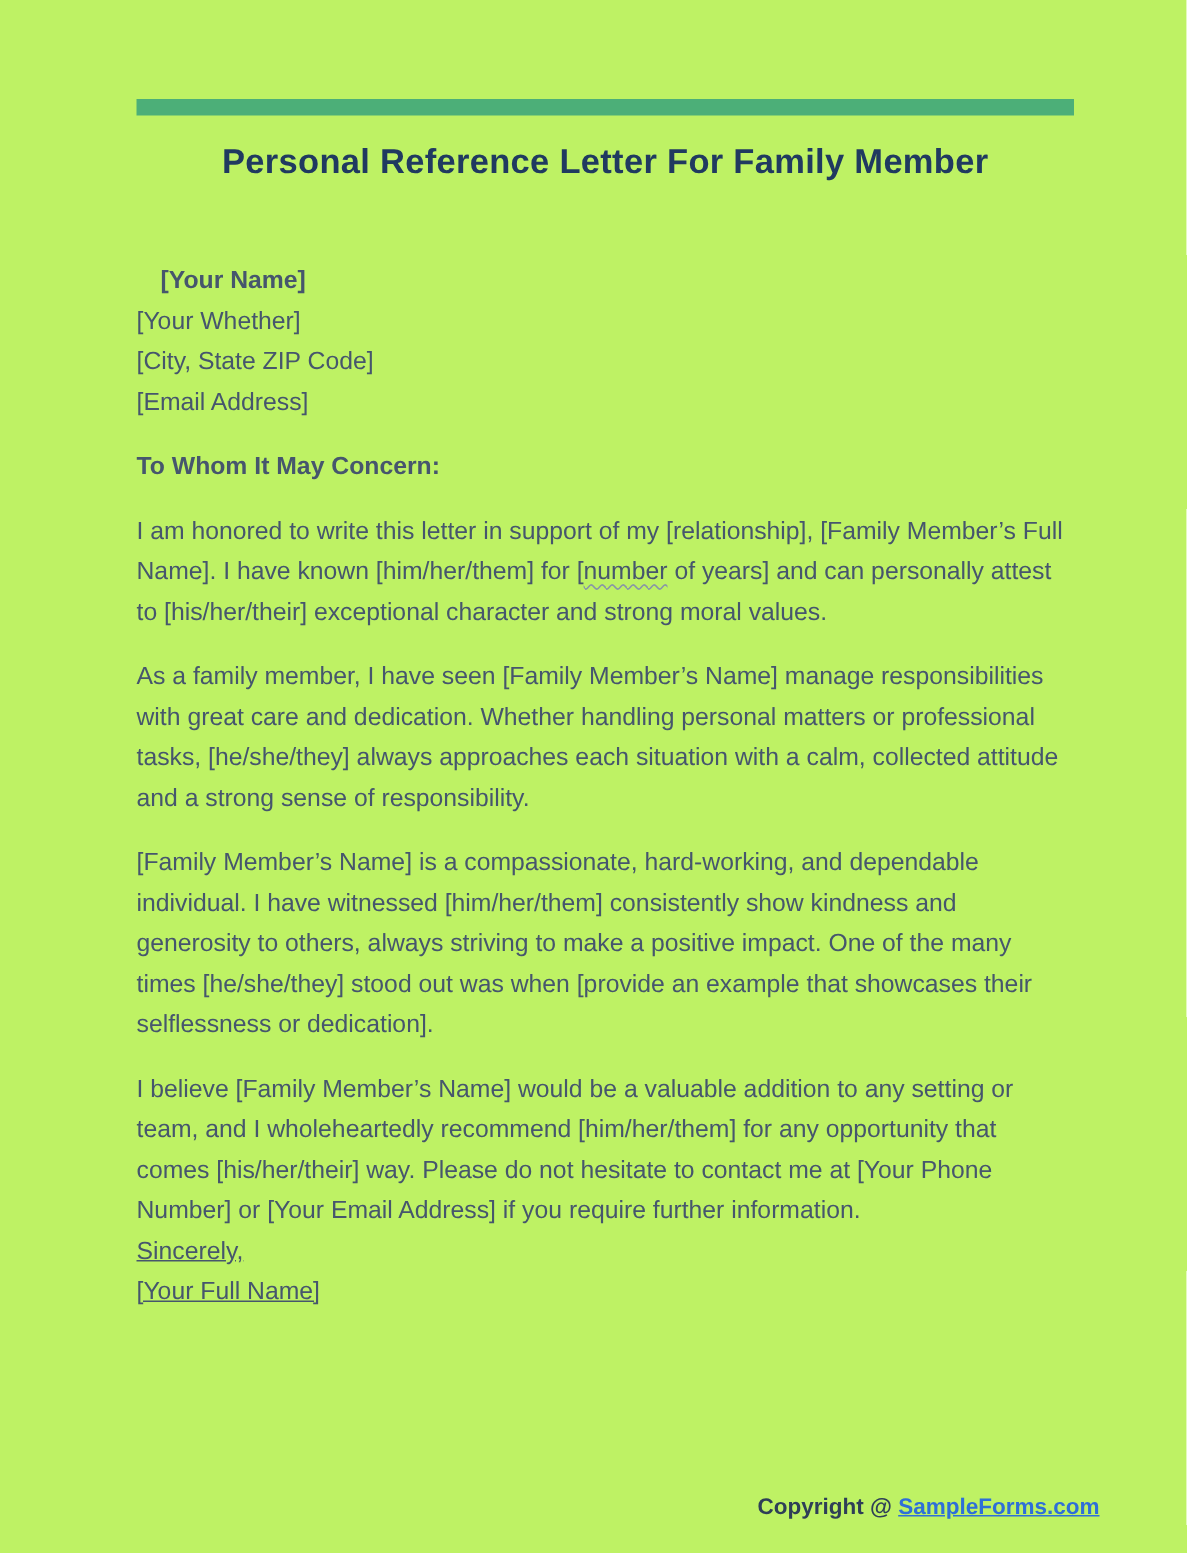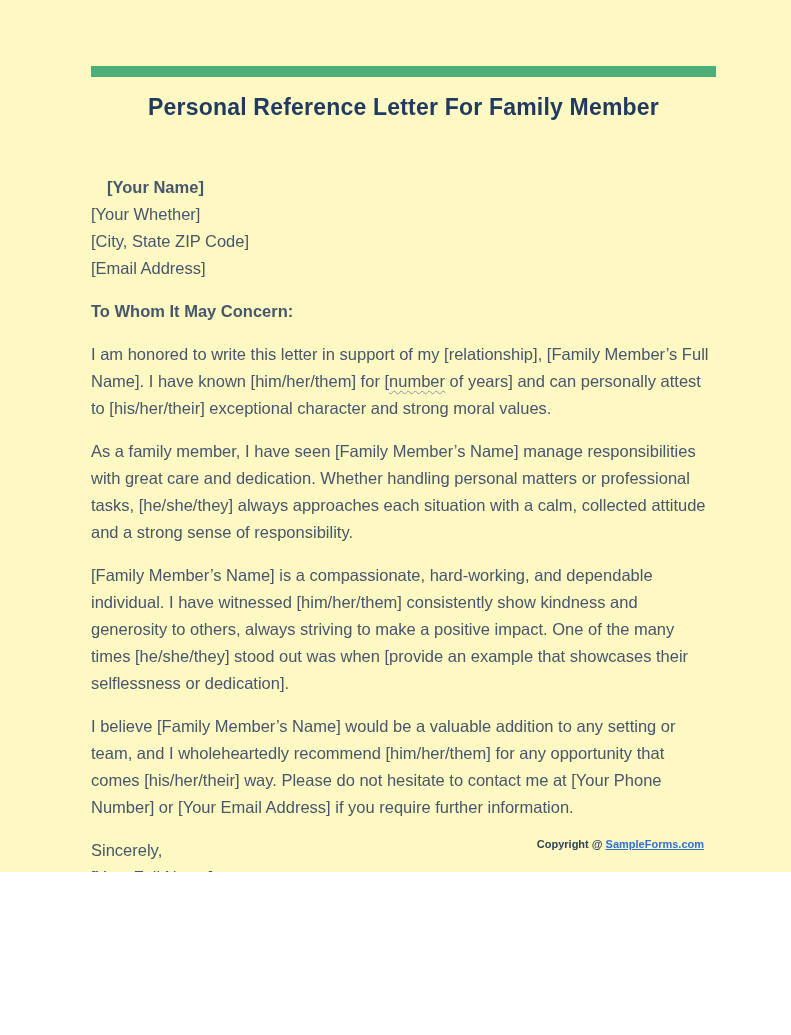--- a/index.html
+++ b/index.html
@@ -3,22 +3,22 @@
 <meta charset="utf-8">
 <style>
   html, body {
     margin: 0;
     padding: 0;
     background: #ffffff;
   }
   .page {
     position: relative;
     width: 791px;
-    height: 872px;
-    background: #fef9c3;
+    height: 1035px;
+    background: #bef264;
     font-family: "Liberation Sans", sans-serif;
     overflow: hidden;
     box-sizing: border-box;
   }
   .content {
     padding: 66px 75px 0 91px;
     box-sizing: border-box;
   }
   .accent-bar {
     height: 11px;
@@ -52,27 +52,27 @@
     font-weight: bold;
   }
   .flagged {
     text-decoration: underline;
     text-decoration-style: wavy;
     text-decoration-color: #8896a6;
     text-decoration-thickness: 1px;
     text-underline-offset: 3px;
   }
   .closing-block {
-    margin-top: 16px;
+    text-decoration: underline;
   }
   .footer {
     position: absolute;
-    right: 87px;
+    right: 58px;
     bottom: 22px;
-    font-size: 11px;
+    font-size: 15px;
     color: #2e3f57;
     font-weight: 600;
   }
   .footer a {
     color: #2e6fd8;
     font-weight: bold;
     text-decoration: underline;
     cursor: pointer;
   }
 </style>

